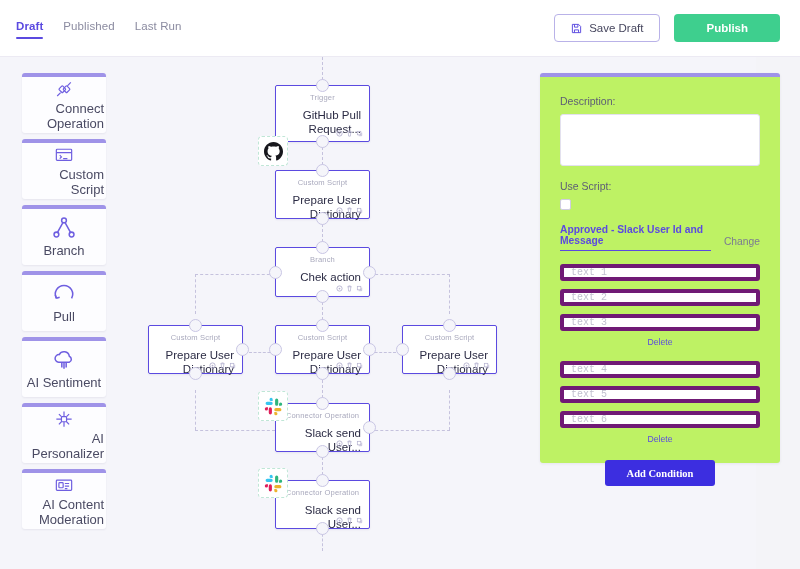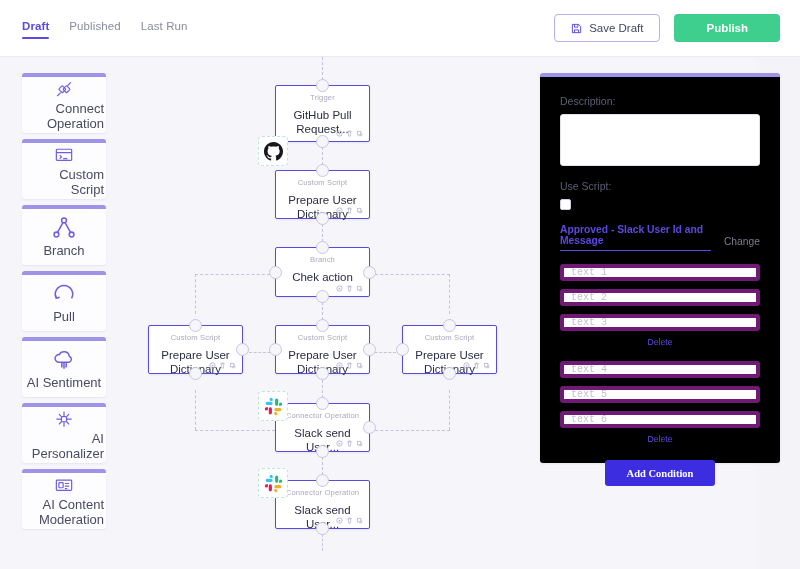--- a/index.html
+++ b/index.html
@@ -13,21 +13,21 @@
     position: relative;
   }
 
   
   .topbar {
     position: absolute; left:0; top:0; width:800px; height:57px;
     background:#ffffff;
     border-bottom:1px solid #eceaf3;
     display:flex; align-items:center;
   }
-  .tabs { display:flex; align-items:center; gap:20px; margin-left:22px; }
+  .tabs { display:flex; align-items:center; gap:20px; margin-left:16px; }
   .tab {
     font-size:11.5px; color:#8b8ba0; padding-bottom:4px;
     cursor:pointer; position:relative; letter-spacing:.1px;
   }
   .tab.active { color:#5b4ae0; font-weight:bold; }
   .tab.active::after {
     content:""; position:absolute; left:0; right:0; bottom:-3px;
     height:2px; background:#5b4ae0; border-radius:2px;
   }
   .topbar-actions {
@@ -75,21 +75,21 @@
     border:1px solid #5b4ae0;
     border-radius:2px;
     box-shadow:0 1px 2px rgba(50,40,110,.08);
     cursor:pointer;
   }
   .node-type {
     font-size:7.6px; color:#a9a9bd; text-align:center;
     margin-top:7px; letter-spacing:.15px;
   }
   .node-title {
-    font-size:11.5px; color:#2b2b44; text-align:center;
+    font-size:11.5px; color:#2b2b44; text-align:right;
     margin-top:6px; line-height:1.25; padding:0 8px;
   }
   .node-tools {
     position:absolute; right:6px; bottom:4px;
     display:flex; gap:3px; align-items:center;
   }
   .node-tools svg { width:7px; height:7px; display:block; }
 
   
   .port {
@@ -115,21 +115,21 @@
   .app-badge svg { width:19px; height:19px; display:block; }
 
   
   .conn { position:absolute; }
   .conn.v { width:0; border-left:1px dashed #c5c2dd; }
   .conn.h { height:0; border-top:1px dashed #c5c2dd; }
 
   
   .panel {
     position:absolute; left:540px; top:73px; width:240px; height:390px;
-    background:#000000;
+    background:#bef264;
     border-top:4px solid #9f93e8;
     border-radius:3px;
     box-shadow:0 1px 3px rgba(40,30,90,.07);
     padding:18px 20px;
   }
   .field-label { font-size:10.5px; color:#5d5d75; margin-bottom:7px; }
   .desc-box {
     width:100%; height:52px;
     border:1px solid #e3e1ee; border-radius:3px;
     background:#fff; margin-bottom:14px;

